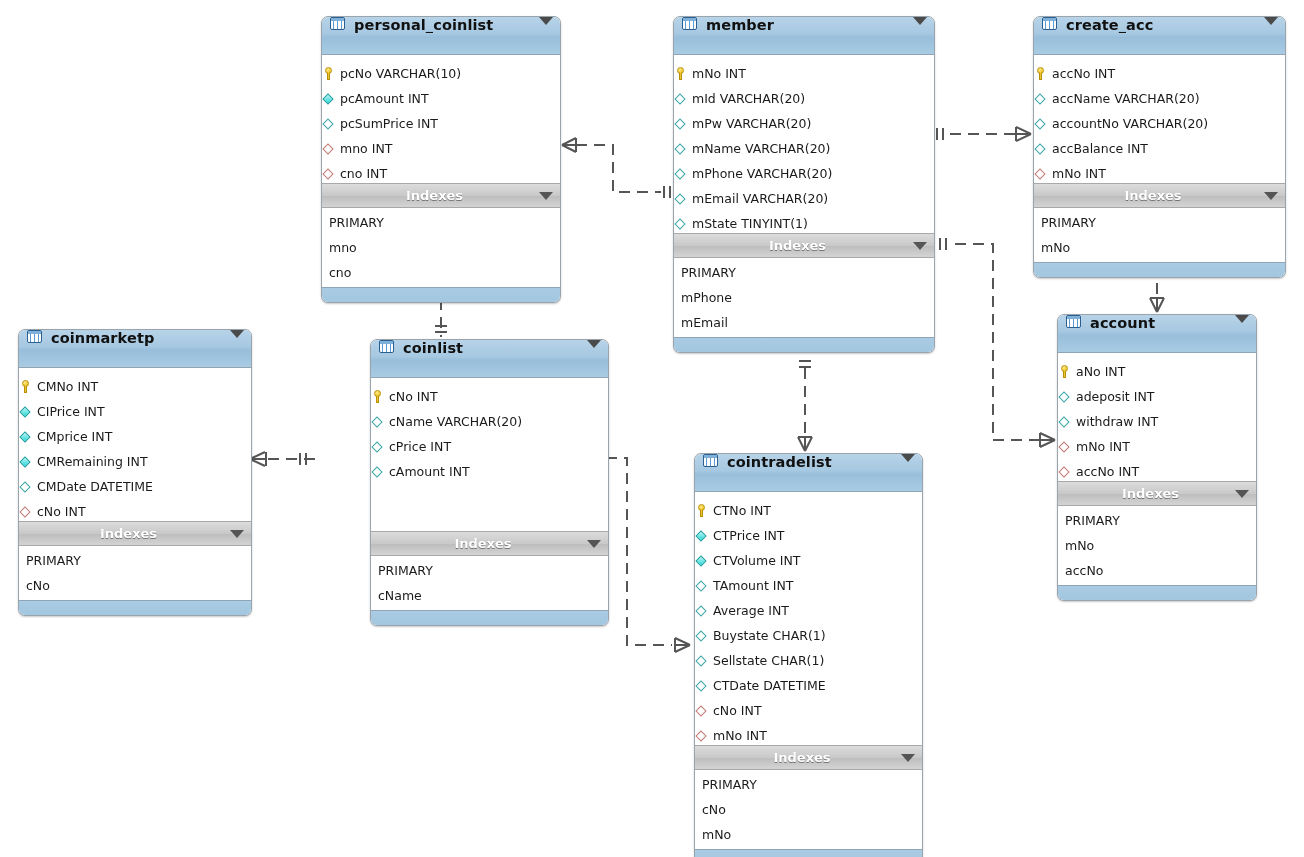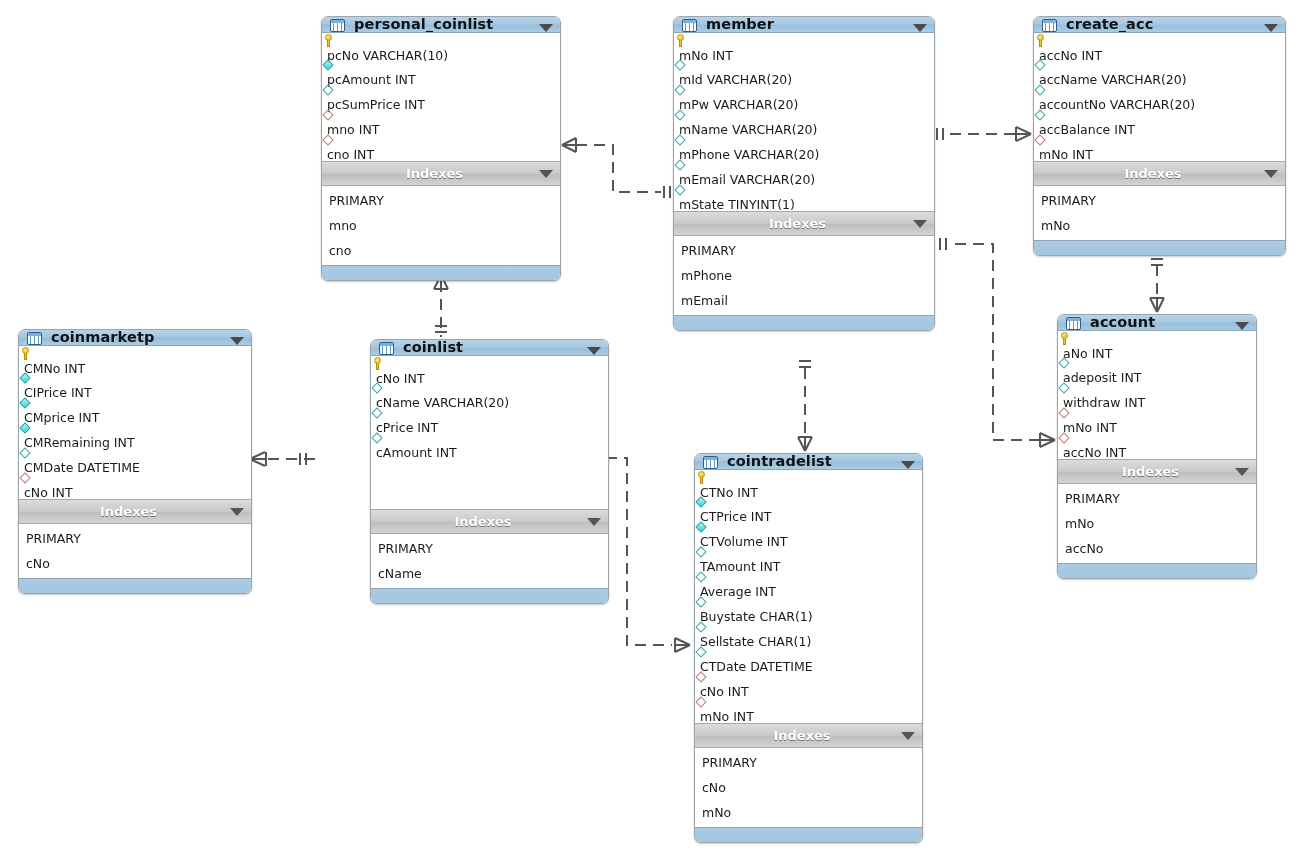--- a/index.html
+++ b/index.html
@@ -28,23 +28,23 @@
   .tbl {
     position: absolute;
     box-sizing: border-box;
     border: 1px solid #9aa4ad;
     border-radius: 7px;
     background: #ffffff;
     box-shadow: 0 1px 2px rgba(0,0,0,0.22);
     overflow: hidden;
   }
   .tbl-header {
-    height: 16px;
+    height: 38px;
     display: flex;
-    align-items: flex-end;
+    align-items: flex-start;
     padding: 0 7px 0 8px;
     background: linear-gradient(to bottom, #b7d3e8 0%, #a6c8e1 45%, #98bedb 55%, #a9cce3 100%);
     border-bottom: 1px solid #8fa4b4;
     box-sizing: border-box;
   }
   .tbl-icon {
     width: 15px;
     height: 13px;
     box-sizing: border-box;
     border: 1px solid #2b5f90;
@@ -86,25 +86,24 @@
     flex: 0 0 auto;
   }
   .caret.dark { border-top-color: #555555; }
 
   .cols {
     background: #ffffff;
     padding: 1px 0 2px 0;
   }
   .col {
     display: flex;
-    align-items: flex-start;
+    align-items: flex-end;
     height: 25px;
     box-sizing: border-box;
     white-space: nowrap;
-    flex-direction: column;
   }
   .col-name {
     font-size: 12.5px;
     color: #1a1a1a;
     margin-left: 5px;
   }
 
   
   .ic {
     width: 13px;

